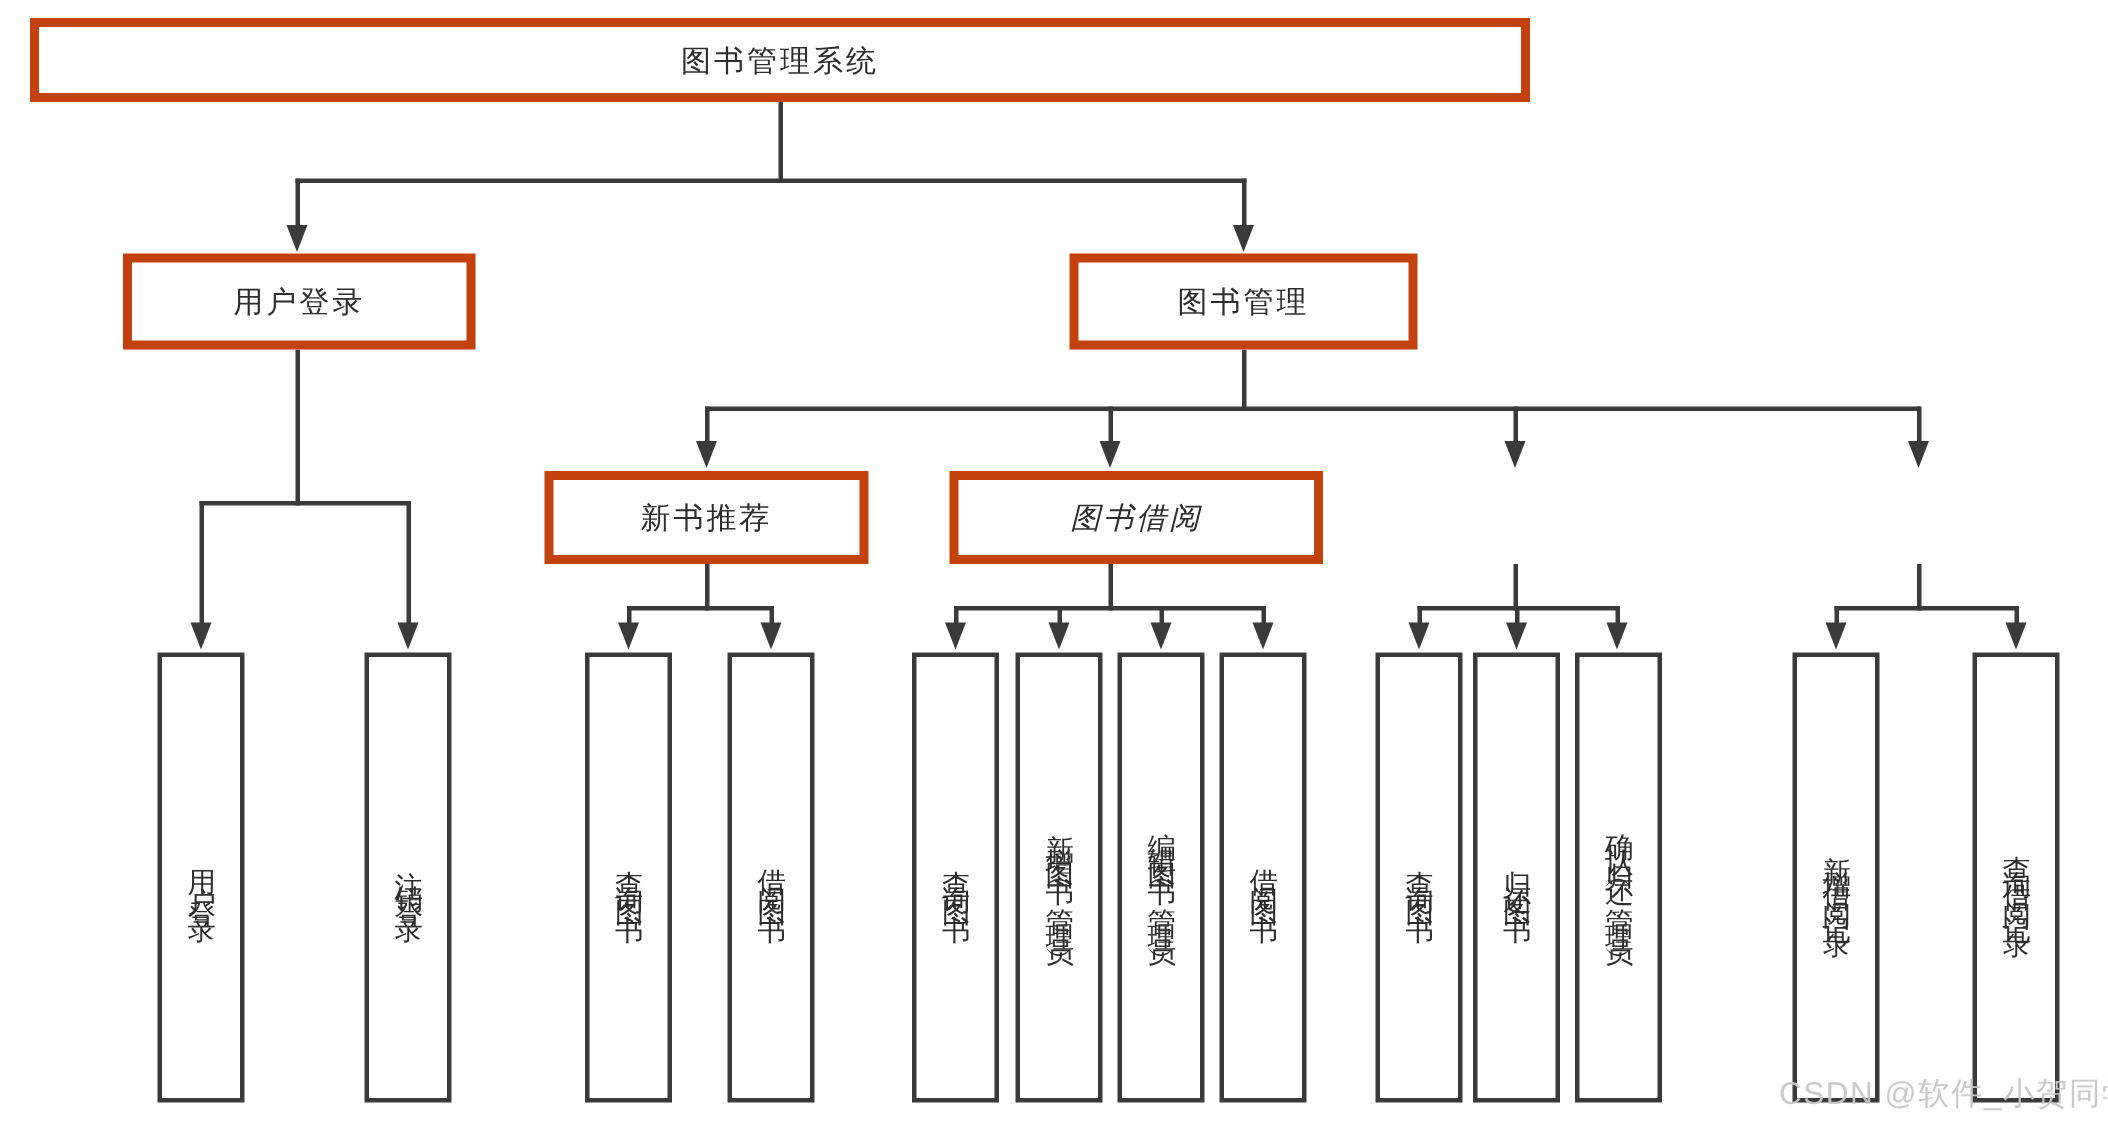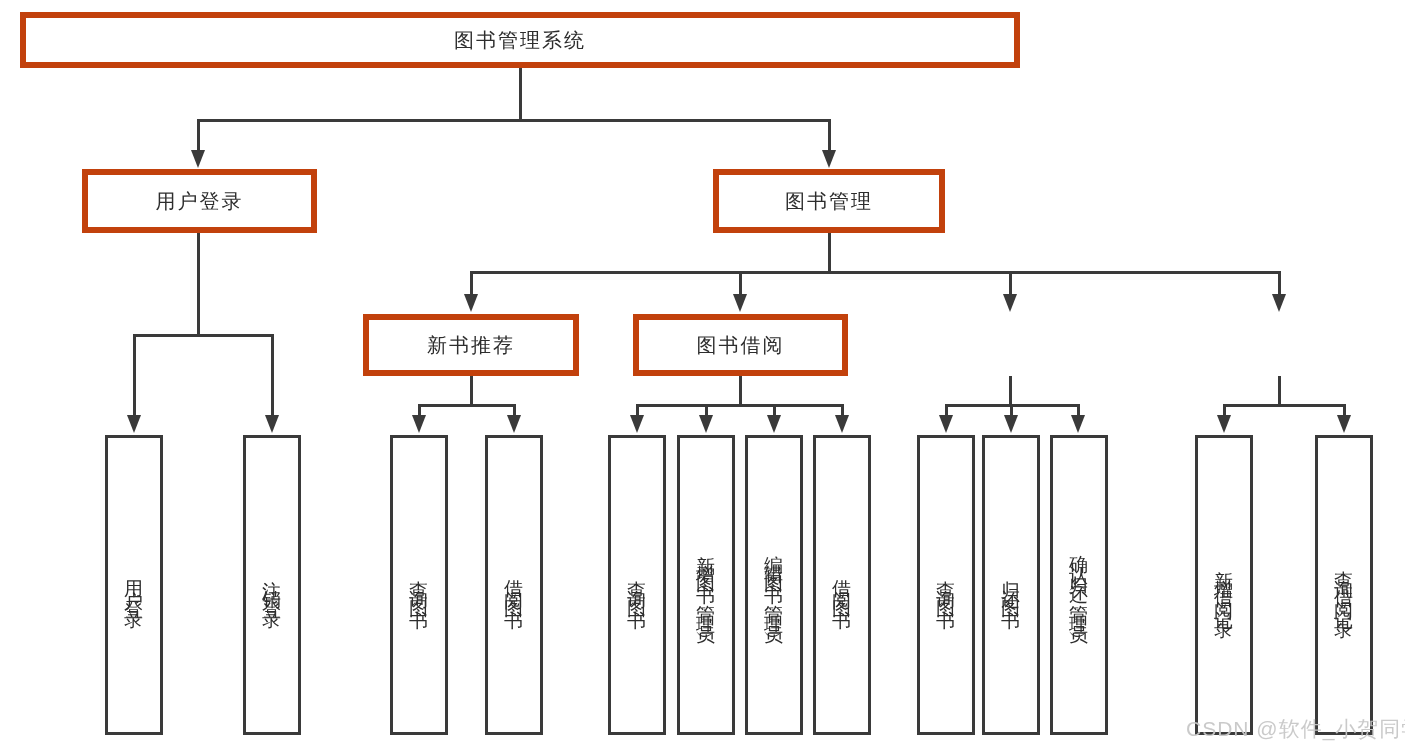--- a/index.html
+++ b/index.html
@@ -39,21 +39,21 @@
 <body>
 
 <div class="canvas">
 
   <div class="nbox" style="left:20px; top:12px; width:1000px; height:56px;">图书管理系统</div>
 
   <div class="nbox" style="left:82px; top:169px; width:235px; height:64px;">用户登录</div>
   <div class="nbox" style="left:713px; top:169px; width:232px; height:64px;">图书管理</div>
 
   <div class="nbox" style="left:363px; top:314px; width:216px; height:62px;">新书推荐</div>
-  <div class="nbox" style="left:633px; top:314px; width:215px; height:62px;">图书借阅</div>
+  <div class="nbox" style="left:633px; top:314px; width:249px; height:62px;font-style:italic;">图书借阅</div>
 
   <div class="vbox" style="left:105px;">用户登录</div>
   <div class="vbox" style="left:243px;">注销登录</div>
 
   <div class="vbox" style="left:390px;">查询图书</div>
   <div class="vbox" style="left:485px;">借阅图书</div>
 
   <div class="vbox" style="left:608px;">查询图书</div>
   <div class="vbox" style="left:677px;">新增图书（管理员）</div>
   <div class="vbox" style="left:745px;">编辑图书（管理员）</div>

